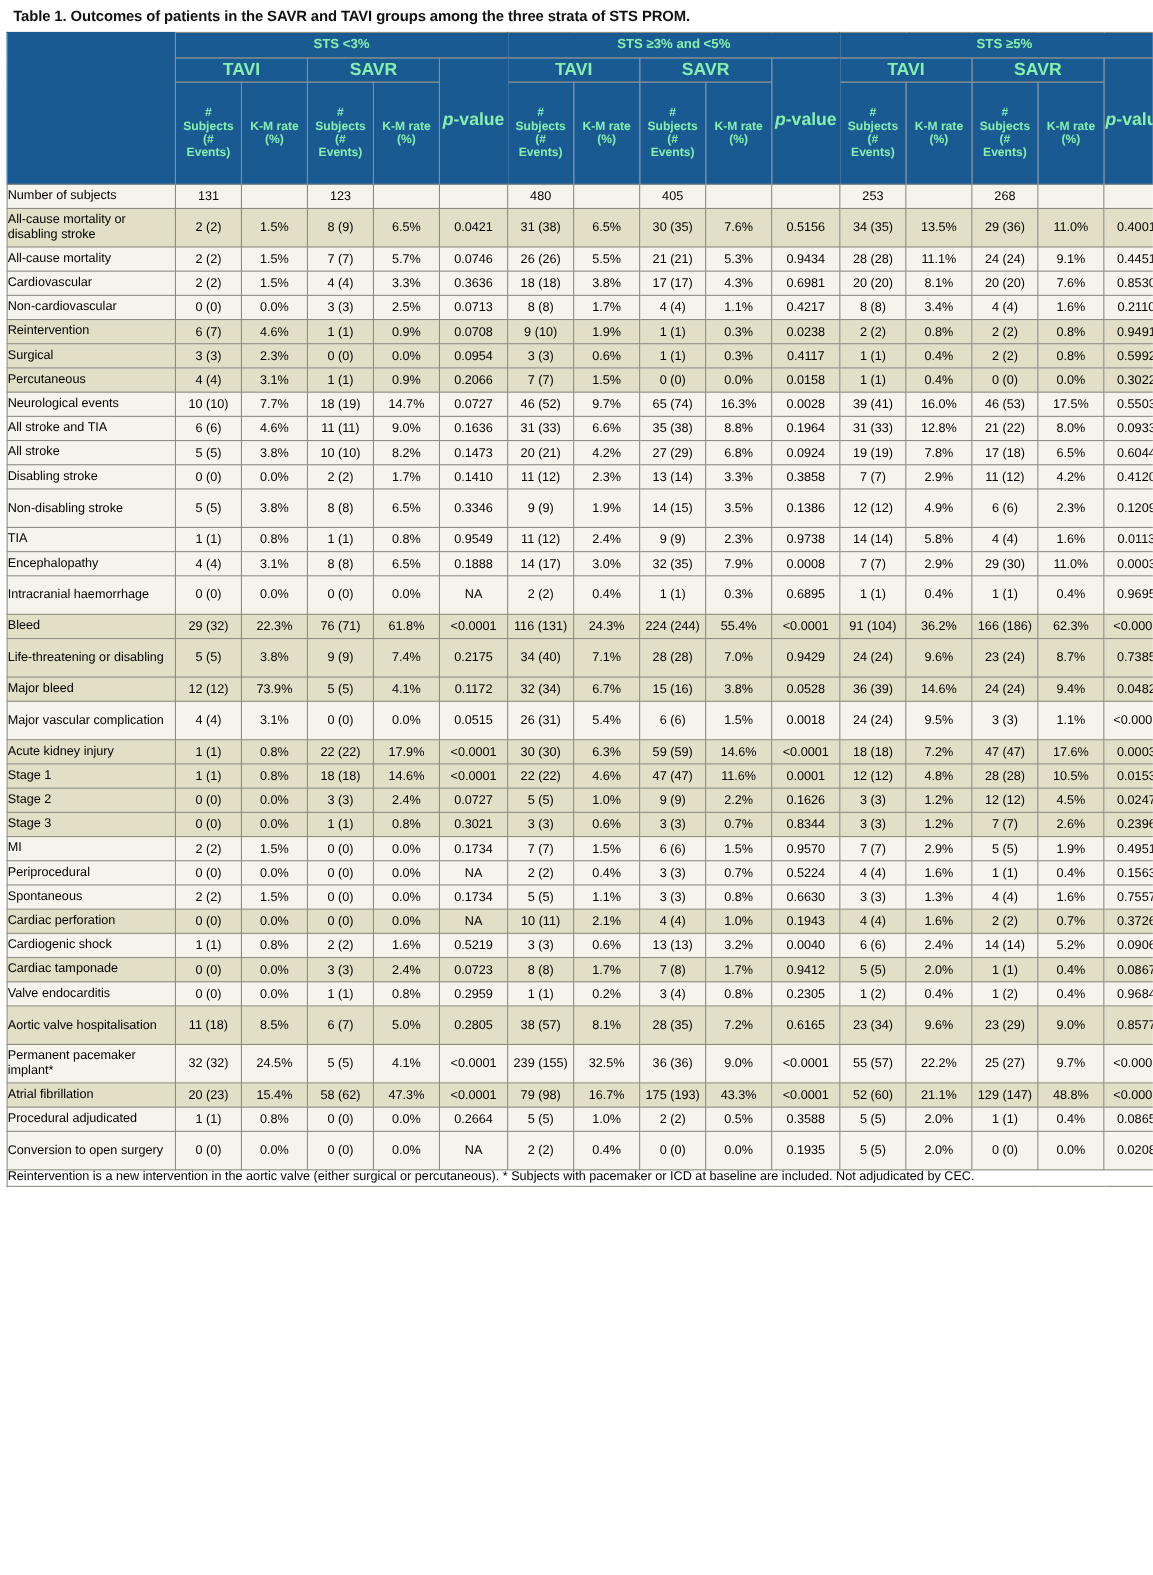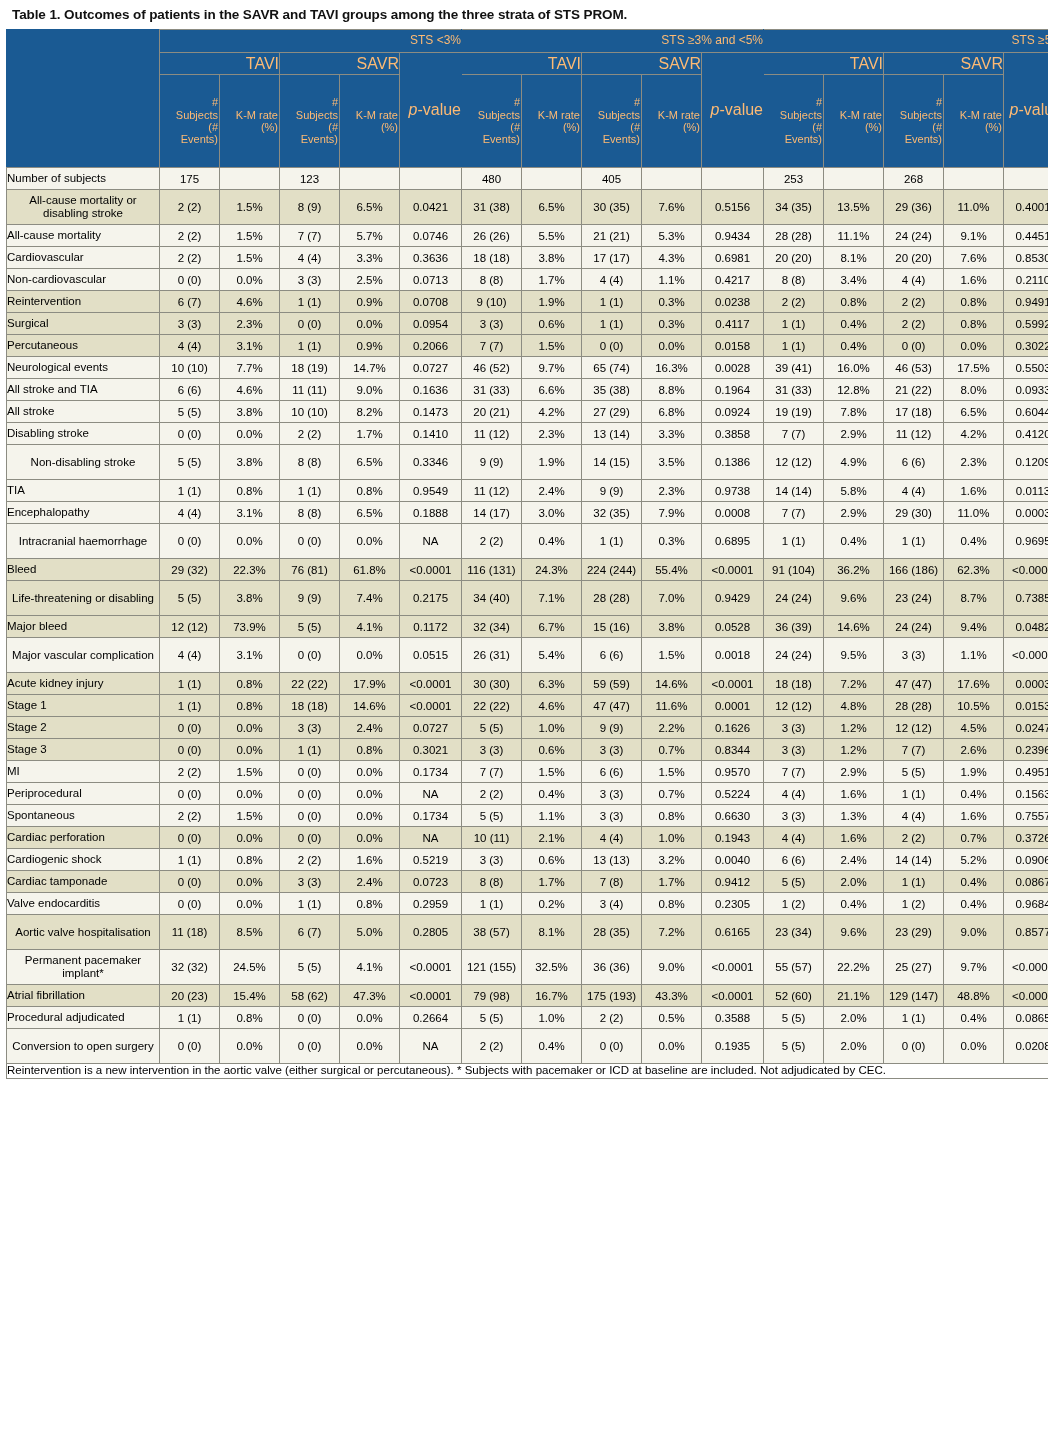--- a/index.html
+++ b/index.html
@@ -22,23 +22,23 @@
     color:#000;
   }
   table.t td, table.t th{
     border:1px solid #8c8c82;
     padding:0;
     vertical-align:middle;
   }
   
   thead th{
     background:#1a5a93;
-    color:#fdba74;
-    font-weight:normal;
-    text-align:right;
+    color:#86efac;
+    font-weight:bold;
+    text-align:center;
     border:1px solid #ffffff;
     line-height:1.12;
     font-size:11.5px;
   }
   thead th.corner{background:#1a5a93;border-left:1px solid #1a5a93;border-top:1px solid #1a5a93;}
   thead th.strata{font-size:12px;height:22px;}
   thead th.arm{font-size:16px;height:21px;}
   thead th.sub{font-size:11px;height:92px;padding:0 1px;}
   thead th.strataend{border-right:1px solid #1a5a93;}
 
@@ -56,21 +56,21 @@
     font-size:11.5px;
     padding:1px 3px;
     white-space:nowrap;
   }
   .ind0{padding-left:6px;margin-top:32px;}
   .ind1{padding-left:24px;}
   .ind2{padding-left:42px;}
   
   tr.sh td{background:#e2dfc6;}
   tr.lt td{background:#f5f4ec;}
-  tr.two td.lbl{line-height:1.12;text-align:center;}
+  tr.two td.lbl{line-height:1.12;}
   tr.two td{height:34px;}
 
   
   td.foot{
     background:#ffffff;
     text-align:left;
     padding:6px 6px 6px 7px;
     font-size:11.5px;
     line-height:1.2;
     height:auto;
@@ -185,21 +185,21 @@
         <th class="sub">
           <span>K-M rate</span><br>
           <span>(%)</span>
         </th>
       </tr>
     </thead>
 
     <tbody id="tbody">
         <tr class="lt">
           <td class="lbl ind0">Number of subjects</td>
-          <td class="num">175</td>
+          <td class="num">131</td>
           <td class="num"></td>
           <td class="num">123</td>
           <td class="num"></td>
           <td class="num"></td>
           <td class="num">480</td>
           <td class="num"></td>
           <td class="num">405</td>
           <td class="num"></td>
           <td class="num"></td>
           <td class="num">253</td>
@@ -475,21 +475,21 @@
           <td class="num">1 (1)</td>
           <td class="num">0.4%</td>
           <td class="num">1 (1)</td>
           <td class="num">0.4%</td>
           <td class="num">0.9695</td>
         </tr>
         <tr class="sh">
           <td class="lbl ind0">Bleed</td>
           <td class="num">29 (32)</td>
           <td class="num">22.3%</td>
-          <td class="num">76 (81)</td>
+          <td class="num">76 (71)</td>
           <td class="num">61.8%</td>
           <td class="num">&lt;0.0001</td>
           <td class="num">116 (131)</td>
           <td class="num">24.3%</td>
           <td class="num">224 (244)</td>
           <td class="num">55.4%</td>
           <td class="num">&lt;0.0001</td>
           <td class="num">91 (104)</td>
           <td class="num">36.2%</td>
           <td class="num">166 (186)</td>
@@ -766,21 +766,21 @@
           <td class="num">9.0%</td>
           <td class="num">0.8577</td>
         </tr>
         <tr class="lt two">
           <td class="lbl ind0">Permanent pacemaker implant*</td>
           <td class="num">32 (32)</td>
           <td class="num">24.5%</td>
           <td class="num">5 (5)</td>
           <td class="num">4.1%</td>
           <td class="num">&lt;0.0001</td>
-          <td class="num">121 (155)</td>
+          <td class="num">239 (155)</td>
           <td class="num">32.5%</td>
           <td class="num">36 (36)</td>
           <td class="num">9.0%</td>
           <td class="num">&lt;0.0001</td>
           <td class="num">55 (57)</td>
           <td class="num">22.2%</td>
           <td class="num">25 (27)</td>
           <td class="num">9.7%</td>
           <td class="num">&lt;0.0001</td>
         </tr>

